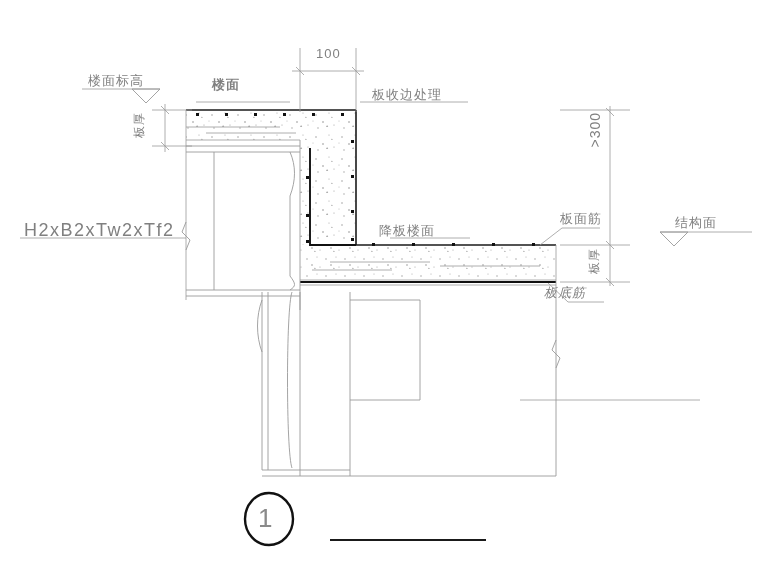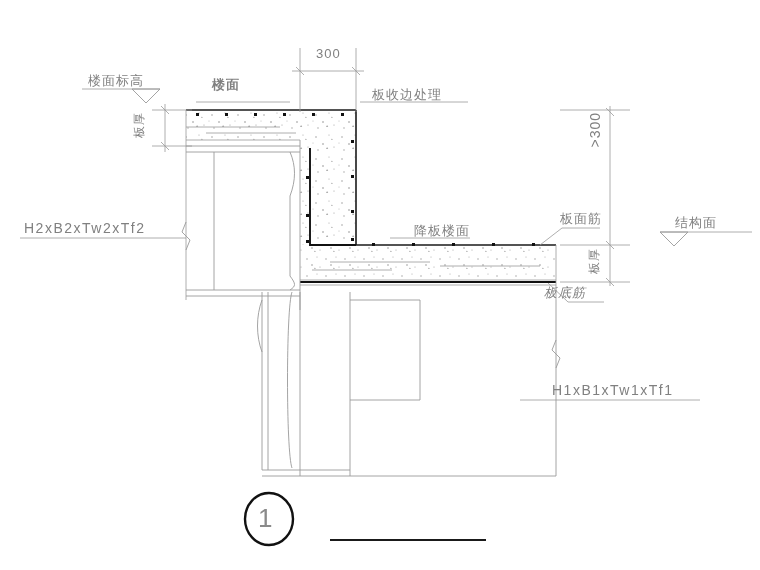--- a/index.html
+++ b/index.html
@@ -6,21 +6,21 @@
   body{width:760px;height:570px;overflow:hidden;
        font-family:"Liberation Sans","DejaVu Sans",sans-serif;}
   #sheet{position:relative;width:760px;height:570px;background:#fff;}
   svg{display:block;}
   .lbl{position:absolute;color:#808080;white-space:nowrap;
        font-family:"DejaVu Sans","Liberation Sans",sans-serif;}
   .cn{font-size:13px;letter-spacing:1px;}
   .cn-sm{font-size:12px;letter-spacing:1px;}
   .num{font-size:13px;letter-spacing:1px;
        font-family:"Liberation Sans","DejaVu Sans",sans-serif;}
-  .tag{font-size:14px;letter-spacing:1.5px;
+  .tag{font-size:18px;letter-spacing:1.5px;
        font-family:"Liberation Sans","DejaVu Sans",sans-serif;}
   .vert{transform-origin:0 0;}
   .title-cn{font-size:21px;letter-spacing:3px;color:#7a7a7a;
             font-family:"DejaVu Sans","Liberation Sans",sans-serif;}
 </style>
 </head>
 <body>
 
 <div id="sheet">
 
@@ -202,40 +202,39 @@
       <path d="M330 540 L486 540" stroke="#1a1a1a" stroke-width="2.2" fill="none"></path>
     </g>
   </svg>
 
   <div class="lbl cn" style="left:88px;top:72px;">楼面标高</div>
 
   <div class="lbl cn" style="left:212px;top:76px;font-weight:bold;">楼面</div>
 
   <div class="lbl cn" style="left:372px;top:86px;">板收边处理</div>
 
-  <div class="lbl num" style="left:316px;top:46px;">300</div>
+  <div class="lbl num" style="left:316px;top:46px;">100</div>
 
   <div class="lbl cn-sm vert" style="left:148px;top:112px;
        transform:rotate(-90deg) translate(-100%,-100%);">板厚</div>
 
   <div class="lbl num vert" style="left:603px;top:112px;font-size:14px;
        transform:rotate(-90deg) translate(-100%,-100%);">&gt;300</div>
 
   <div class="lbl cn-sm vert" style="left:603px;top:248px;
        transform:rotate(-90deg) translate(-100%,-100%);">板厚</div>
 
-  <div class="lbl cn" style="left:414px;top:222px;font-family:Liberation Mono, monospace;">降板楼面</div>
+  <div class="lbl cn" style="left:379px;top:222px;font-family:Liberation Mono, monospace;">降板楼面</div>
 
   <div class="lbl cn" style="left:540px;top:210px;margin-left:20px;">板面筋</div>
 
   <div class="lbl cn" style="left:544px;top:284px;font-style:italic;">板底筋</div>
 
   <div class="lbl cn" style="left:675px;top:214px;">结构面</div>
 
   <div class="lbl tag" style="left:24px;top:220px;">H2xB2xTw2xTf2</div>
 
-  <div class="lbl tag" style="left:552px;top:382px;">H1xB1xTw1xTf1</div>
 
   <div class="lbl" style="left:258px;top:503px;font-size:26px;color:#8a8a8a;
        font-family:'Liberation Sans',sans-serif;">1</div>
 
 
 </div>
 
 </body></html>

